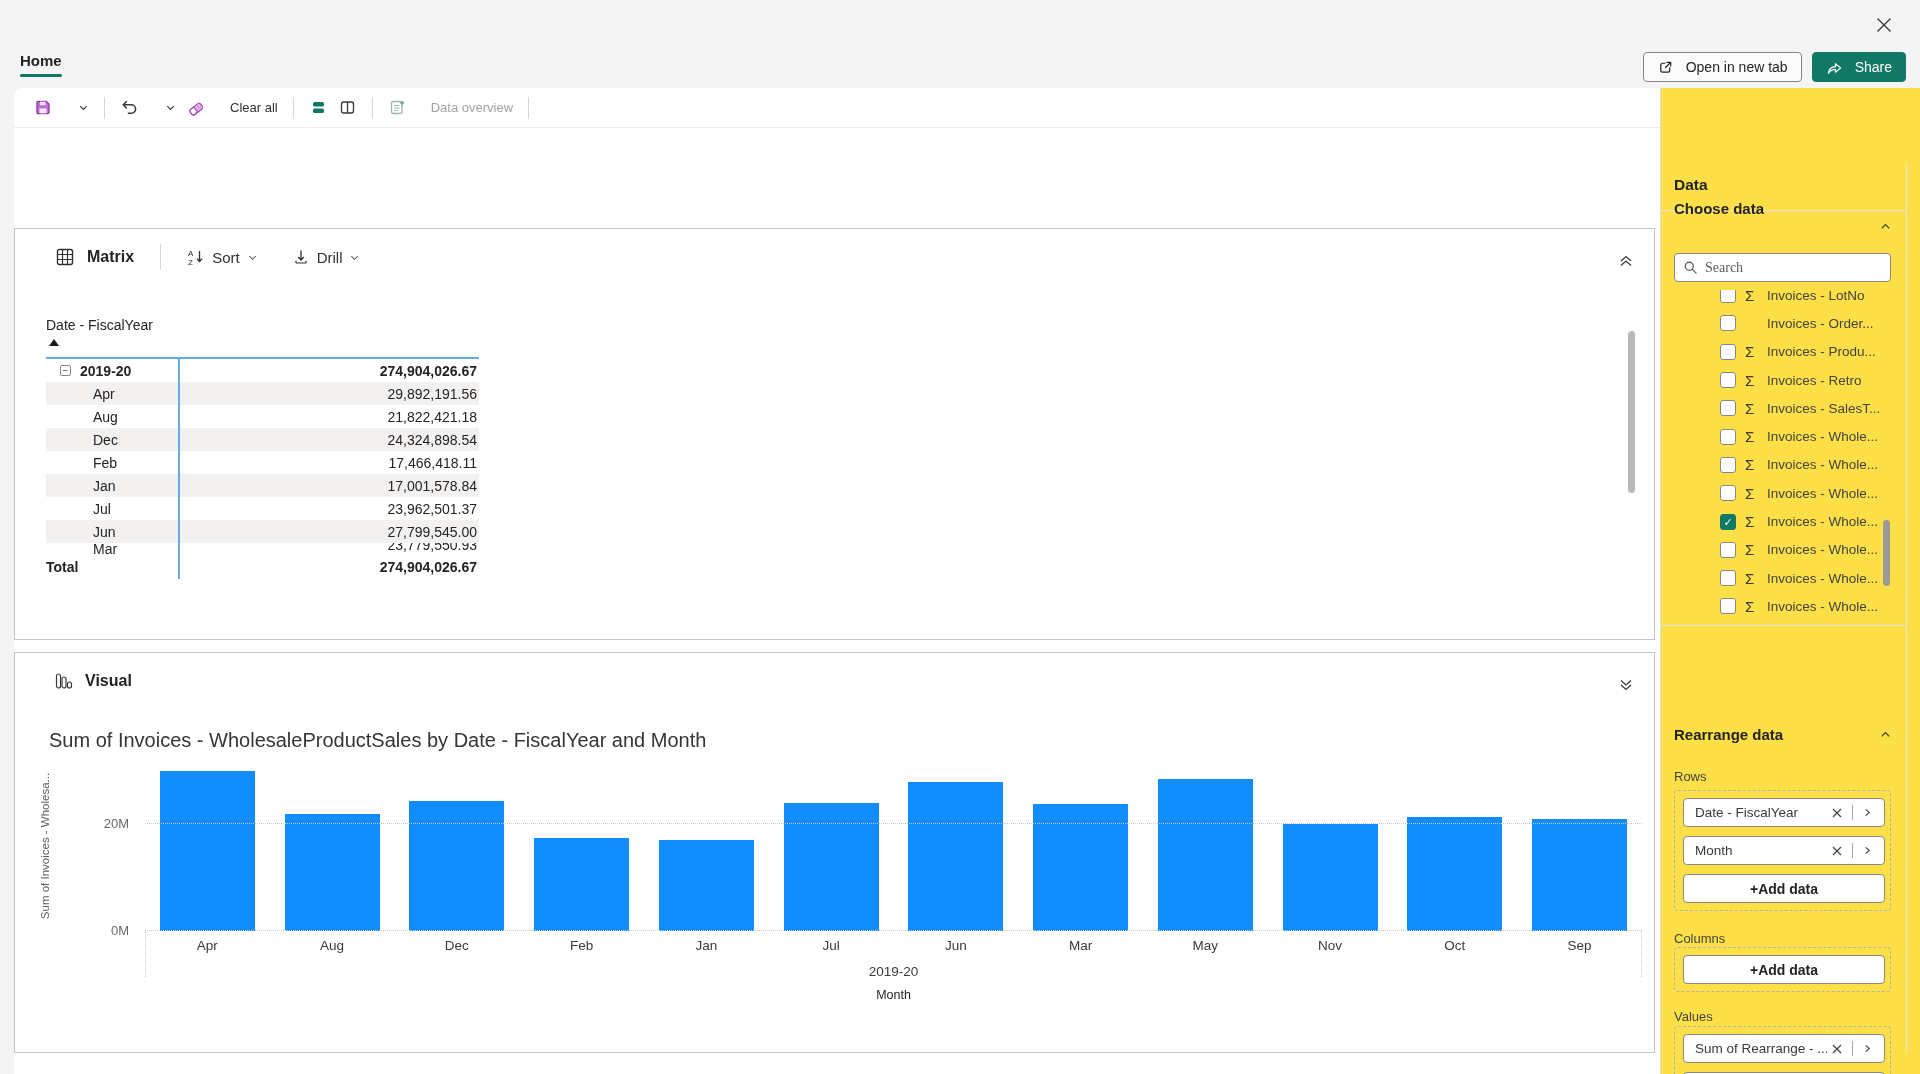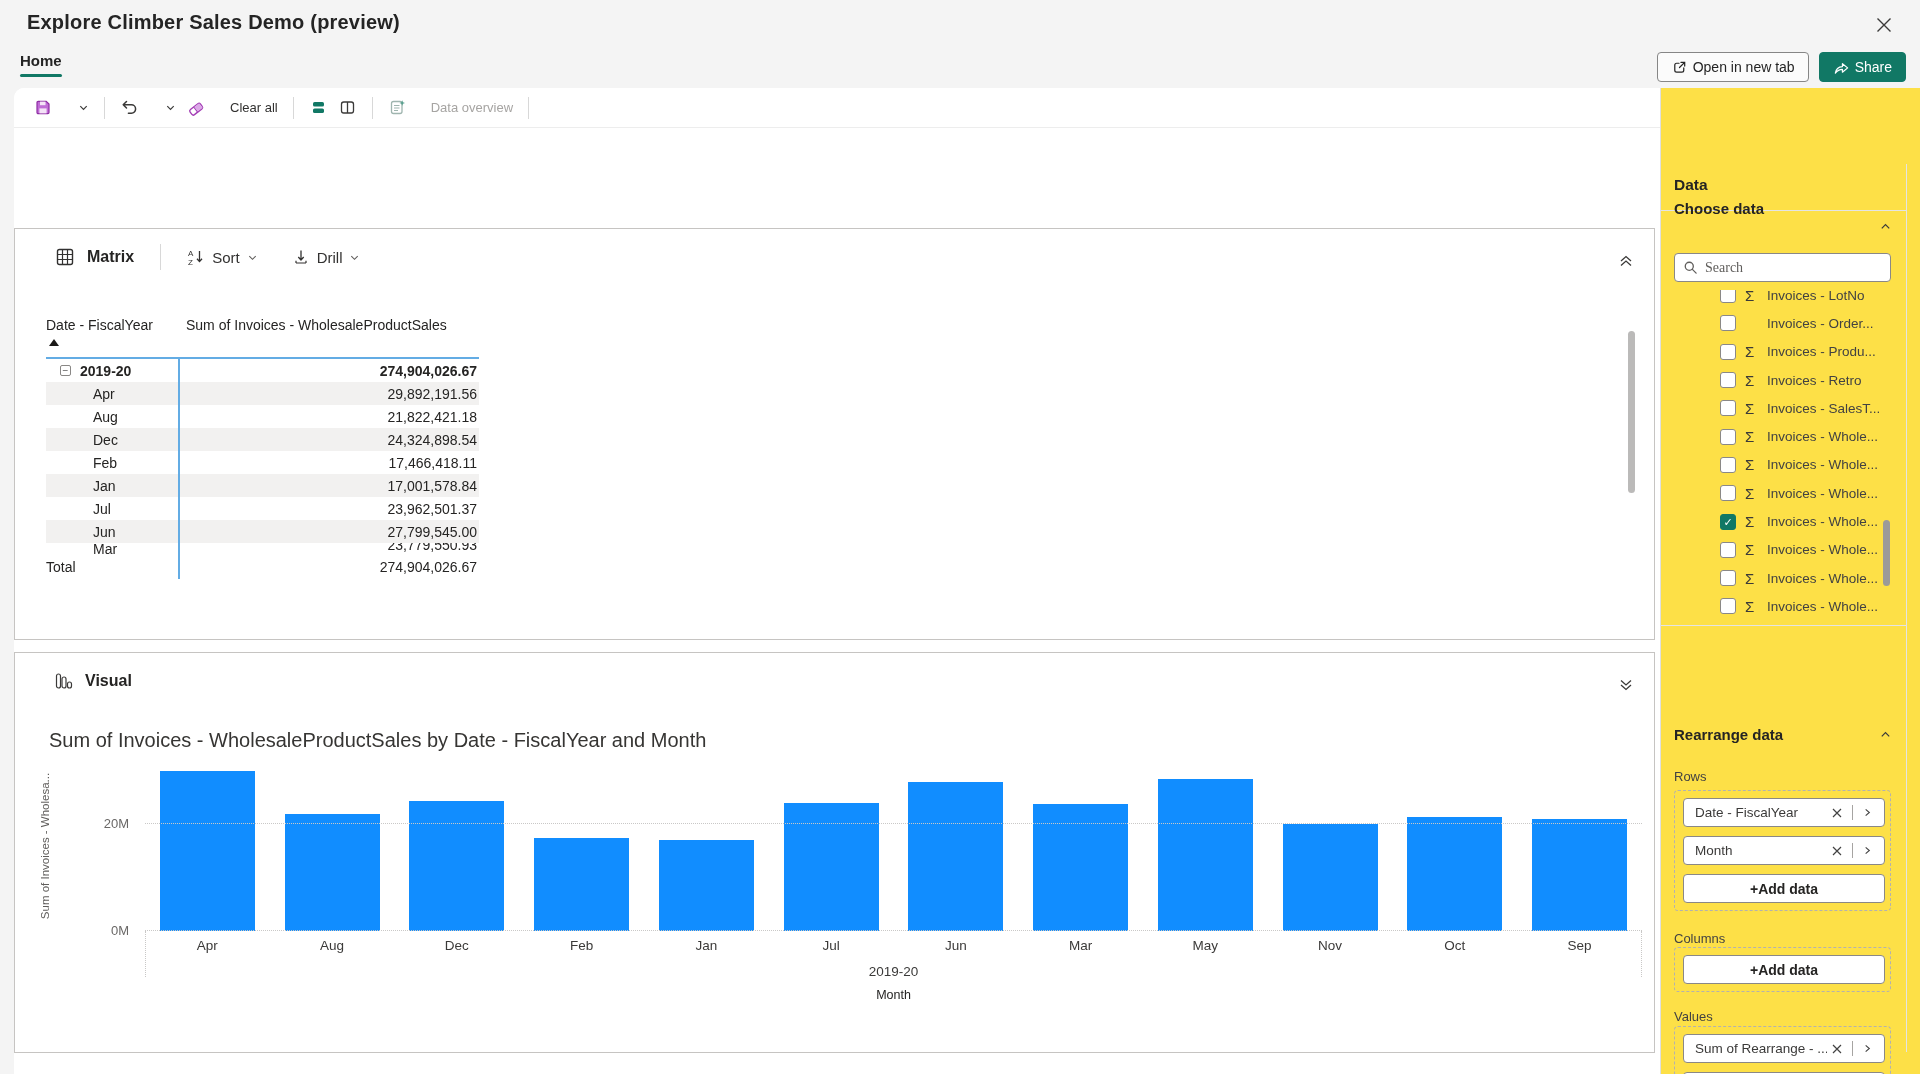--- a/index.html
+++ b/index.html
@@ -10,21 +10,21 @@
   
   .titlebar { position:absolute; top:0; left:0; right:0; height:48px; }
   .page-title { position:absolute; left:27px; top:11px; font-size:20px; font-weight:700; color:#242424; letter-spacing:.2px; }
   .close-btn { position:absolute; right:26px; top:15px; width:20px; height:20px; cursor:pointer; display:flex; align-items:center; justify-content:center; }
 
   
   .tabrow { position:absolute; top:48px; left:0; right:0; height:40px; }
   .tab-home { position:absolute; left:20px; top:4px; font-size:15px; font-weight:700; color:#242424; cursor:pointer; }
   .tab-underline { height:3px; background:#117865; border-radius:2px; margin-top:5px; }
   .tab-actions { position:absolute; right:14px; top:4px; display:flex; gap:10px; }
-  .btn { height:30px; border-radius:4px; display:flex; align-items:center; gap:5px; padding:0 13px; font-size:14px; cursor:pointer; font-family:inherit; }
+  .btn { height:30px; border-radius:4px; display:flex; align-items:center; gap:12px; padding:0 13px; font-size:14px; cursor:pointer; font-family:inherit; }
   .btn-outline { border:1px solid #868686; background:#fbfbfb; color:#242424; }
   .btn-share { background:#117865; border:1px solid #117865; color:#fff; }
 
   
   .workspace { position:absolute; top:88px; left:14px; right:0; bottom:0; background:#fff; border-top-left-radius:10px; display:flex; }
   .main { width:1646px; position:relative; }
 
   
   .toolbar { position:absolute; top:0; left:0; right:0; height:40px; display:flex; align-items:center; padding-left:14px; border-bottom:1px solid #ededed; border-top-left-radius:10px; background:#fff; }
   .tsep { width:1px; height:22px; background:#d8d8d8; margin:0 10px; }
@@ -58,21 +58,21 @@
   .m-row { display:flex; height:23px; align-items:center; font-size:14px; cursor:pointer; }
   .m-row.shaded { background:#f2f1f0; }
   .m-row.clip { height:11px; overflow:hidden; }
   .m-row.clip .cell { height:23px; }
   .m-row.year { font-weight:700; }
   .c1 { width:132px; display:flex; align-items:center; }
   .c1.month { padding-left:47px; }
   .c1.yearcell { padding-left:14px; gap:9px; }
   .c2 { flex:1; text-align:right; padding-right:2px; }
   .mtoggle { width:11px; height:11px; border:1px solid #8a8886; border-radius:2px; font-size:10px; line-height:9px; text-align:center; color:#555; font-weight:400; }
-  .m-total { display:flex; height:25px; align-items:center; font-weight:400; font-size:14px; }
+  .m-total { display:flex; height:25px; align-items:center; font-weight:700; font-size:14px; }
   .m-scrollthumb { position:absolute; right:19px; top:102px; width:7px; height:162px; background:#bbbab9; border-radius:4px; cursor:pointer; }
 
   
   .chart-title { position:absolute; left:34px; top:76px; font-size:20px; color:#363533; }
   .chart { position:absolute; left:130px; right:12px; top:108px; }
   .plot { position:relative; height:170px; display:flex; align-items:flex-end; }
   .slot { flex:1; display:flex; justify-content:center; }
   .bar { width:95px; background:#118DFF; cursor:pointer; }
   .grid { position:absolute; left:0; right:0; border-top:1px dotted #c9c8c7; }
   .stub { position:absolute; width:0; border-left:1px dotted #c9c8c7; height:46px; bottom:-46px; }
@@ -107,21 +107,20 @@
   .chip .lbl { flex:1; white-space:nowrap; overflow:hidden; }
   .chip-x { padding:2px 4px; cursor:pointer; }
   .chip-sep { width:1px; height:15px; background:#a6a4a2; margin:0 5px; }
   .chip-arr { padding:2px 2px 2px 4px; cursor:pointer; }
   .addbtn { height:29px; border:1px solid #8a8886; border-radius:4px; background:#fff; font-weight:700; font-size:14px; color:#252423; display:flex; align-items:center; justify-content:center; cursor:pointer; font-family:inherit; }
 </style>
 </head>
 <body>
 
 <div class="titlebar">
-  <div class="page-title">Explore Climber Sales Demo (preview)</div>
   <div class="close-btn">
     <svg width="16" height="16" viewBox="0 0 16 16">
         <path d="M1.5 1.5 L14.5 14.5 M14.5 1.5 L1.5 14.5" stroke="#3b3a39" stroke-width="1.4" fill="none"></path>
       </svg>
   </div>
 </div>
 
 <div class="tabrow">
   <div class="tab-home">
     <span>Home</span>
@@ -264,21 +263,20 @@
       </div>
       <div class="collapse-btn">
         <svg width="16" height="16" viewBox="0 0 16 16">
             <path d="M3 8 L8 3.5 L13 8 M3 12.5 L8 8 L13 12.5" stroke="#3b3a39" stroke-width="1.3" fill="none"></path>
           </svg>
       </div>
 
       <div class="m-table">
         <div class="m-head">
           <div class="h1">Date - FiscalYear</div>
-          <div class="h2">Sum of Invoices - WholesaleProductSales</div>
           <div class="sort-tri"></div>
         </div>
         <div class="m-body">
           <div class="m-vline"></div>
 
           <div class="m-row year">
               <div class="c1 cell yearcell">
                 <span class="mtoggle">−</span>
                 <span>2019-20</span>
               </div>

